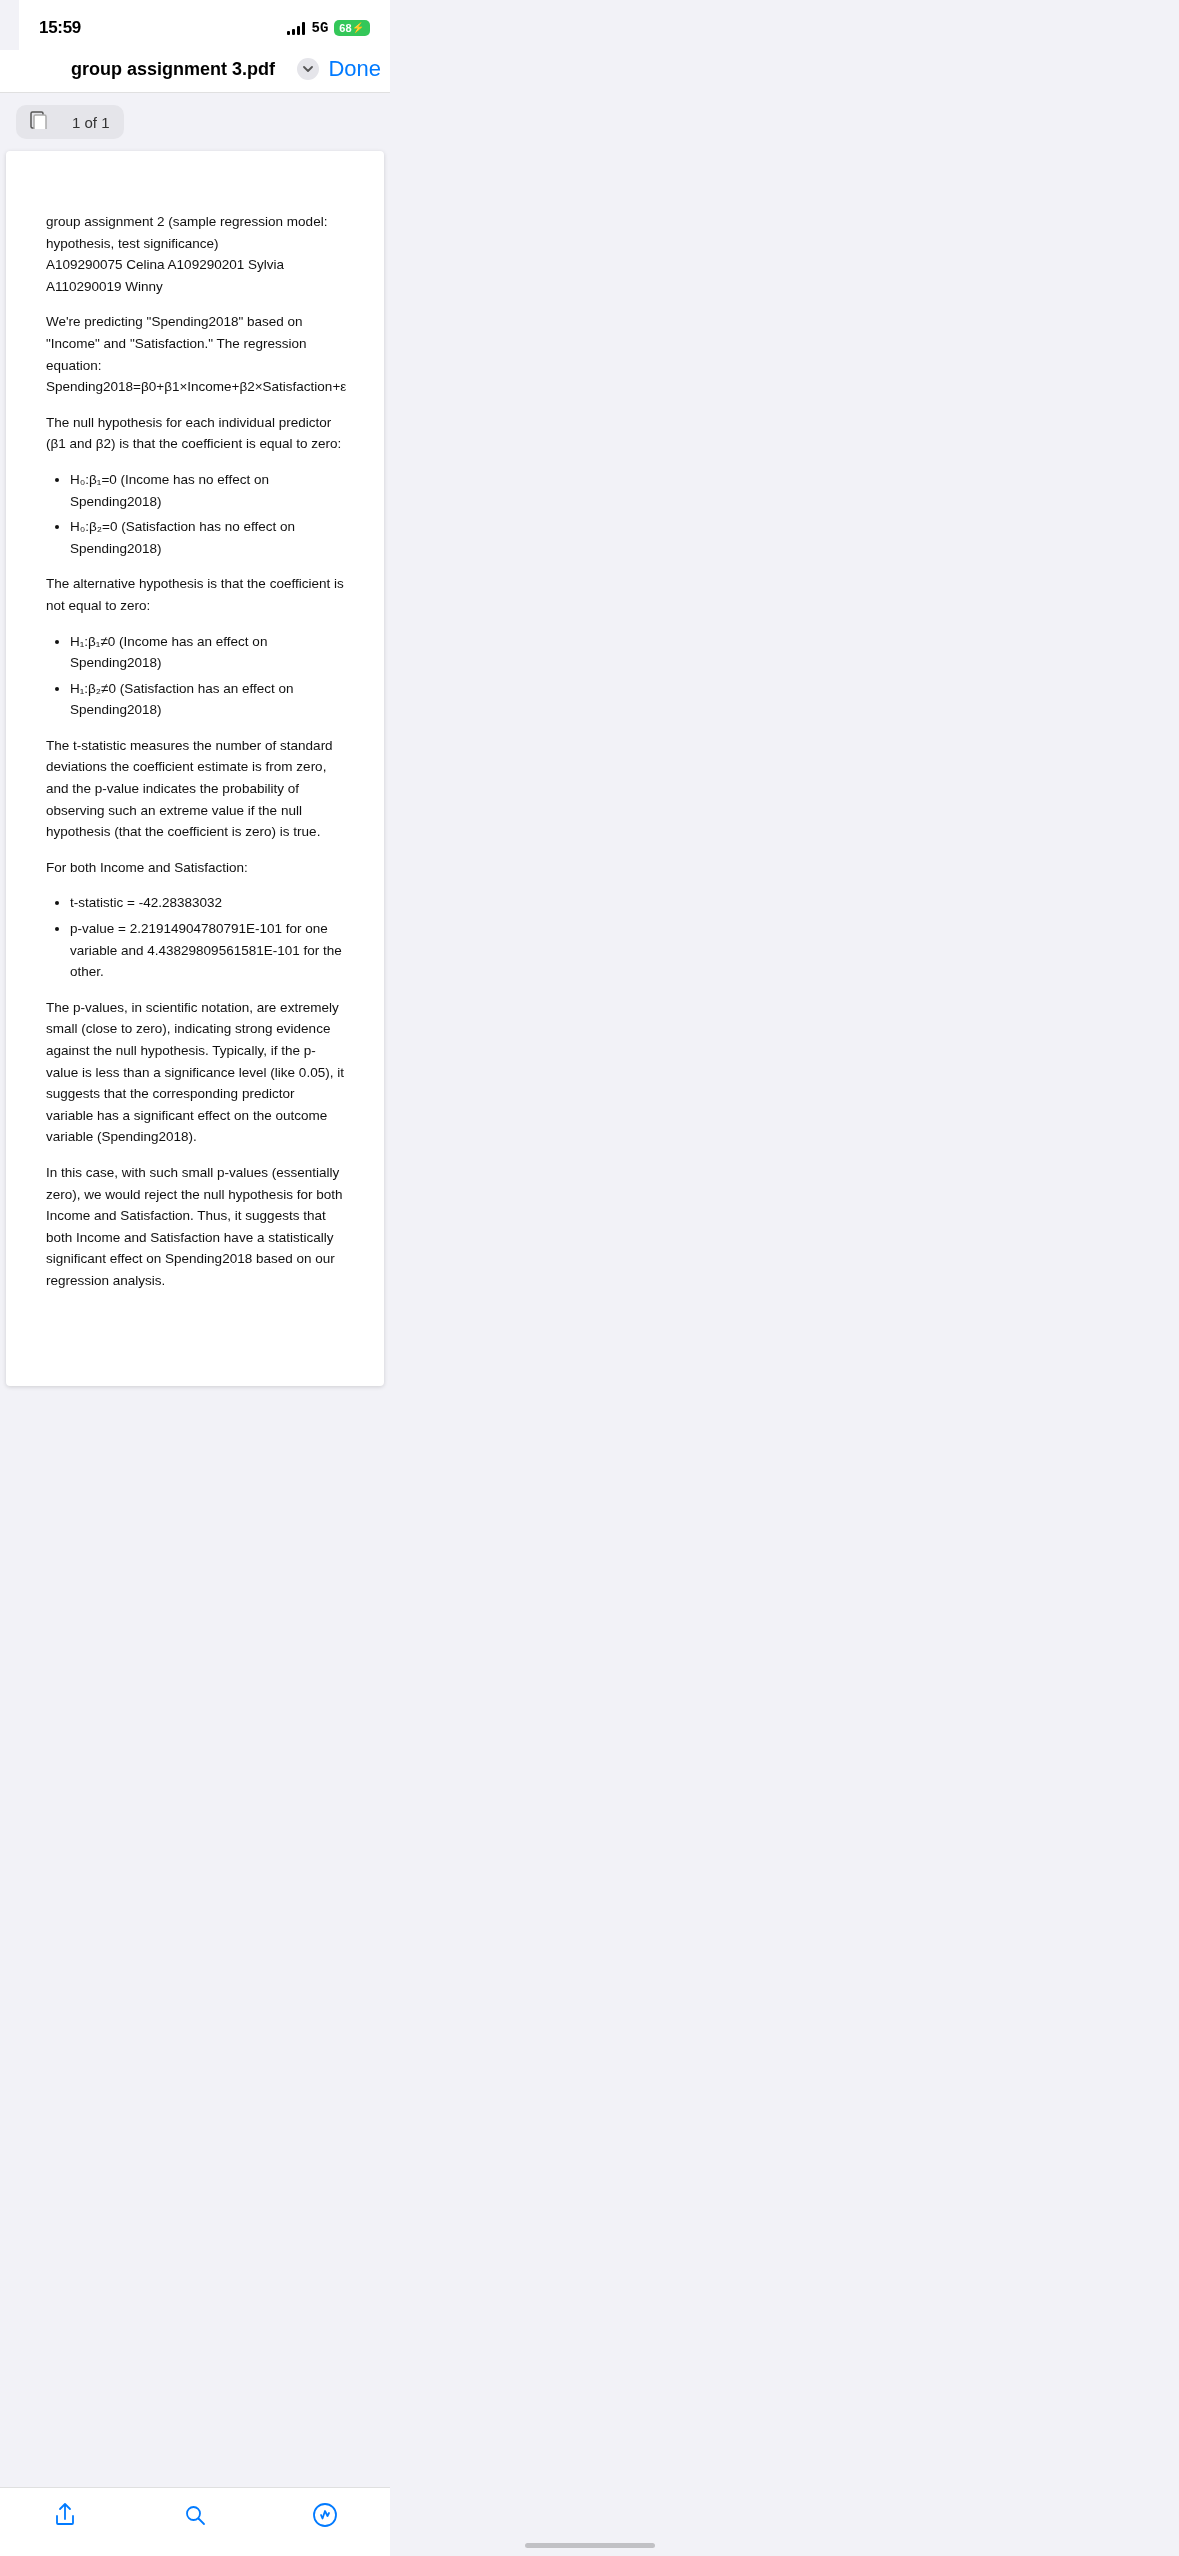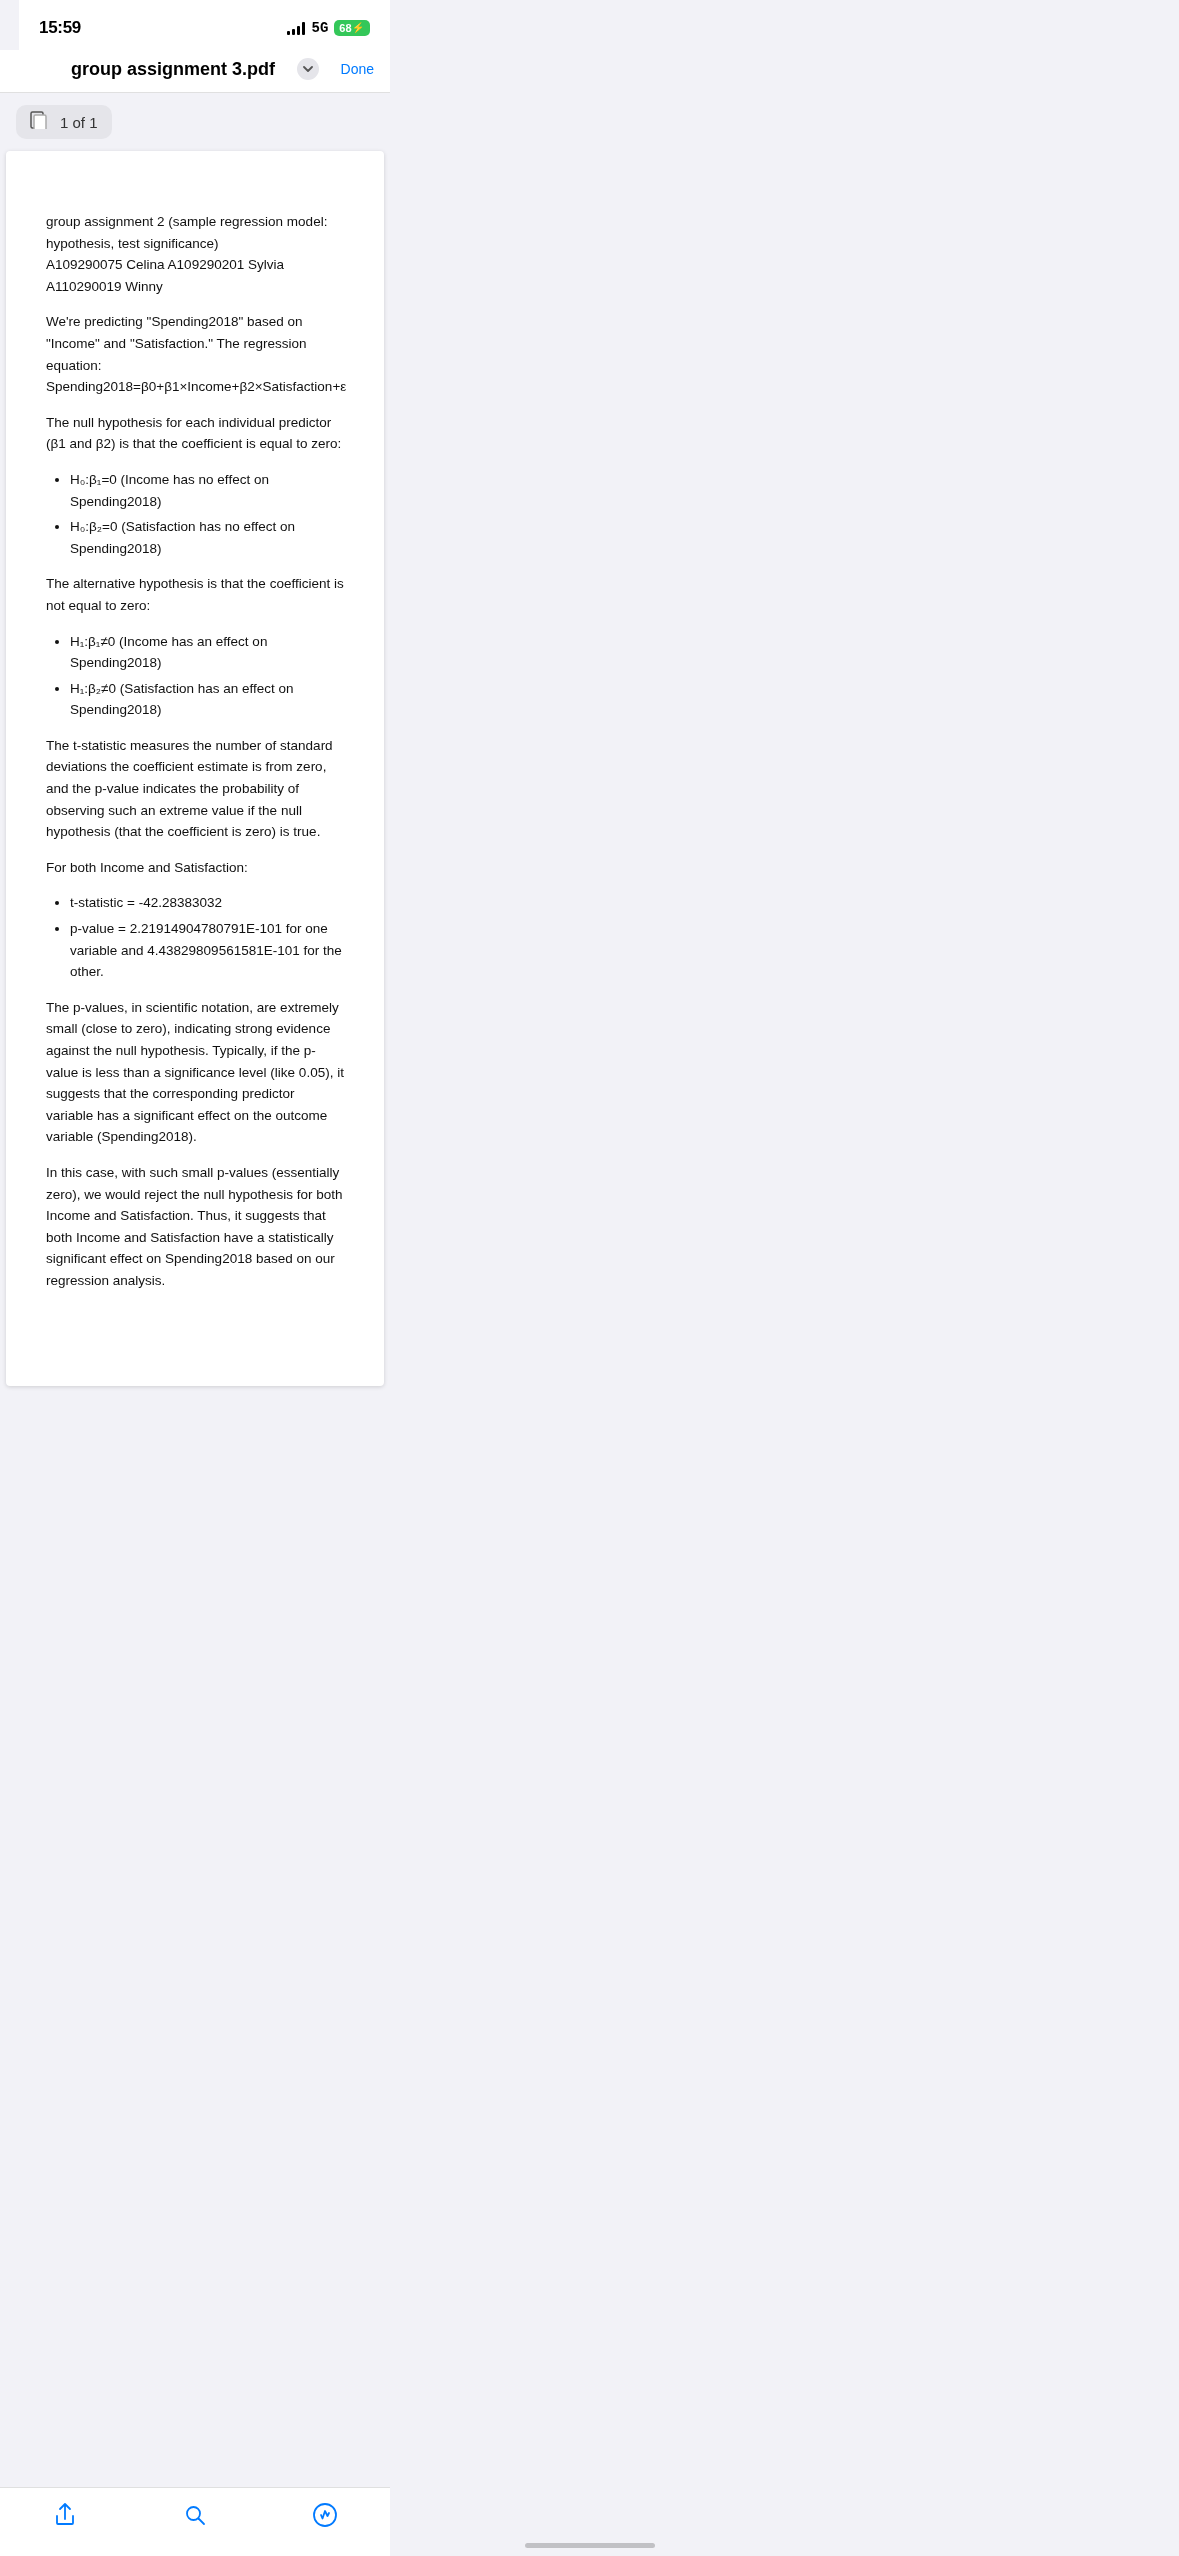--- a/index.html
+++ b/index.html
@@ -97,36 +97,36 @@
       background: #e5e5ea;
       border-radius: 50%;
       display: flex;
       align-items: center;
       justify-content: center;
       font-size: 11px;
       color: #555;
     }
     .nav-done {
       position: absolute;
-      right: 16px;
-      font-size: 14px;
+      right: 9px;
+      font-size: 22px;
       font-weight: 500;
       color: #007aff;
       cursor: pointer;
     }
 
     
     .page-indicator-bar {
       background: #f2f2f7;
       padding: 12px 16px;
     }
     .page-indicator {
       display: inline-flex;
       align-items: center;
-      gap: 12px;
+      gap: 24px;
       background: #e5e5ea;
       border-radius: 10px;
       padding: 6px 14px;
       font-size: 15px;
       font-weight: 500;
       color: #333;
     }
     .page-icon {
       font-size: 16px;
       color: #555;

